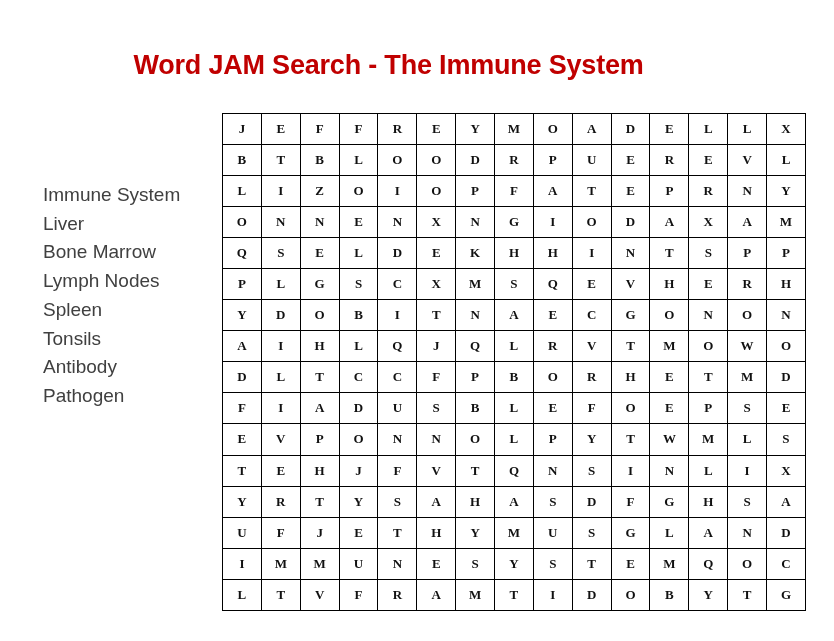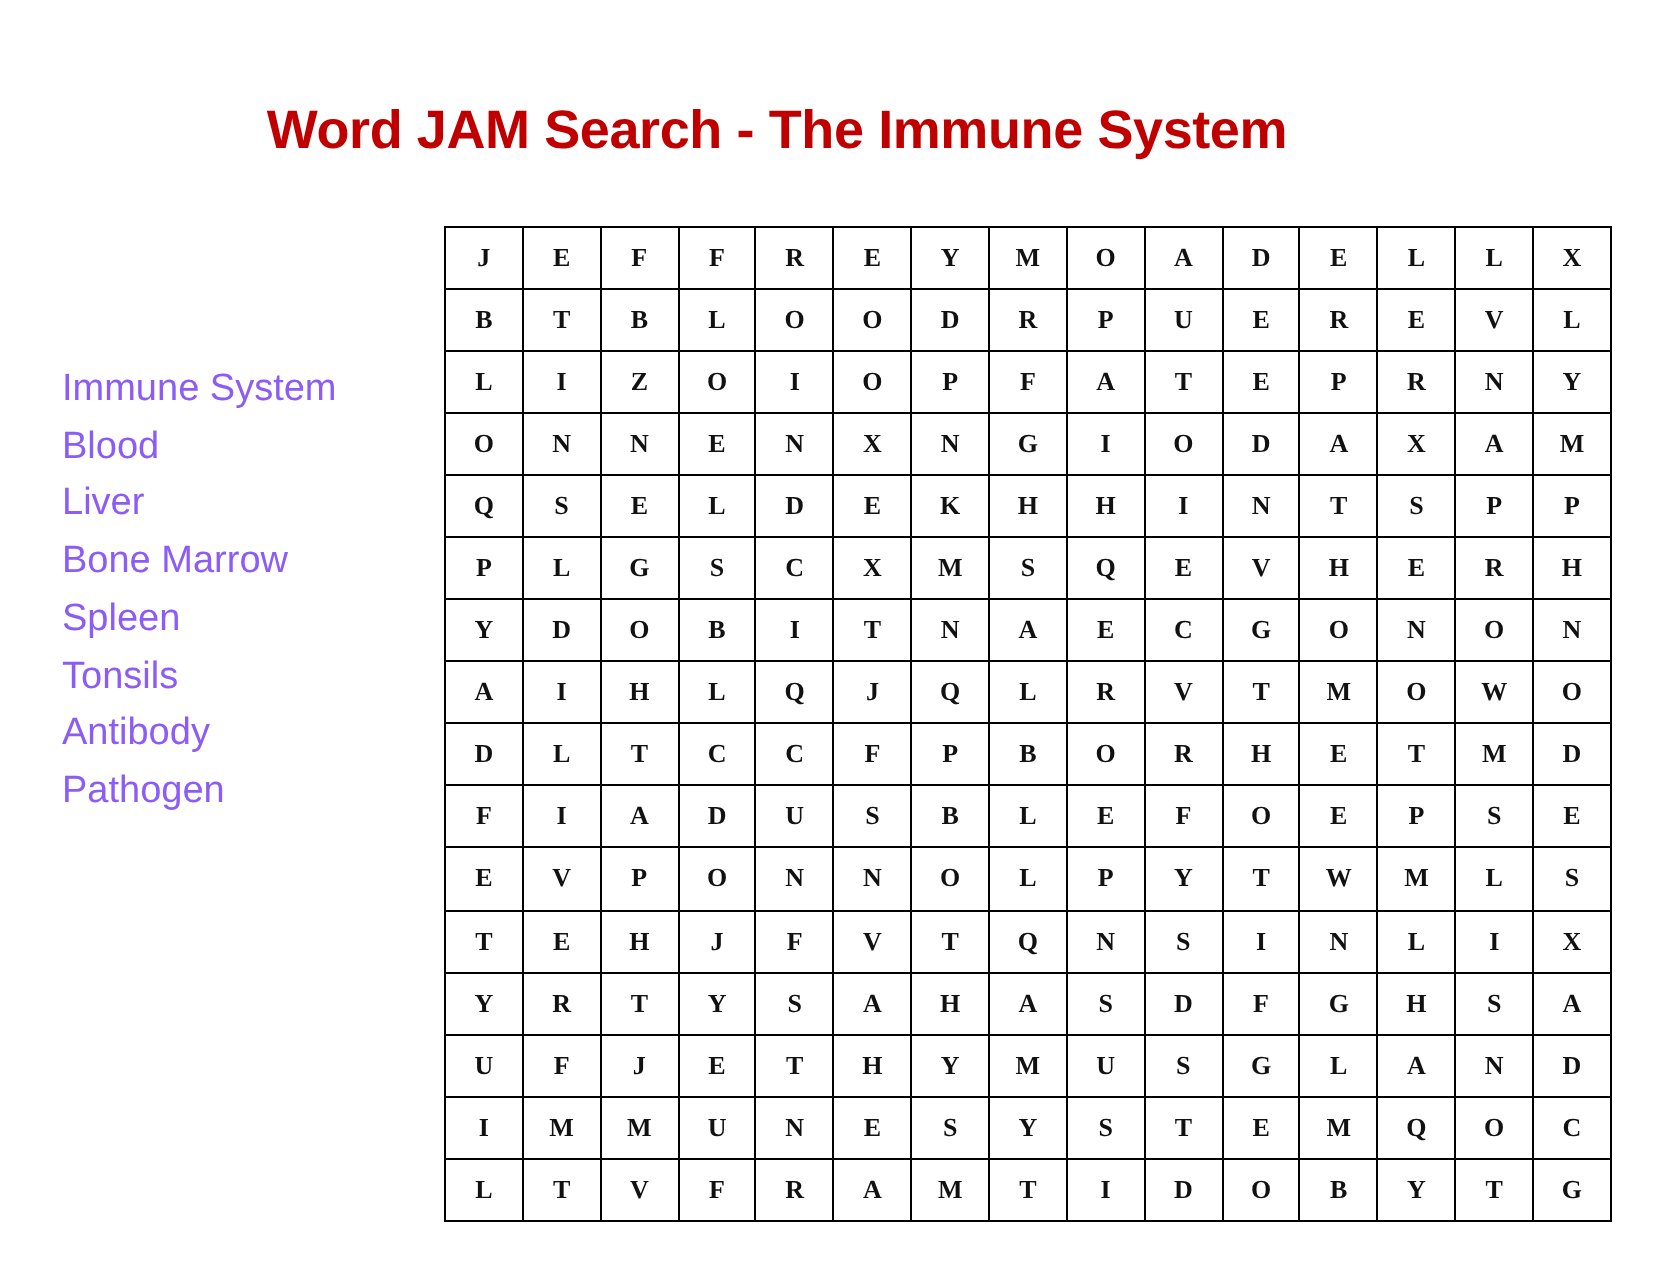--- a/index.html
+++ b/index.html
@@ -38,22 +38,23 @@
     top: 181px;
     width: 190px;
     list-style: none;
     margin: 0;
     padding: 0;
   }
   #word-list li {
     font-family: "Liberation Sans", sans-serif;
     font-size: 19px;
     line-height: 28.7px;
-    color: #8b5cf6;
+    color: #404040;
     white-space: nowrap;
+    margin-left: 12px;
   }
 
   
   #letter-grid {
     position: absolute;
     left: 222px;
     top: 113px;
     border-collapse: collapse;
     table-layout: fixed;
   }
@@ -71,23 +72,23 @@
     background: #ffffff;
   }
 </style>
 </head>
 <body>
 
 <div id="puzzle-title">Word JAM Search - The Immune System</div>
 
 <ul id="word-list">
     <li>Immune System</li>
-    <li>Blood</li>
     <li>Liver</li>
     <li>Bone Marrow</li>
+    <li>Lymph Nodes</li>
     <li>Spleen</li>
     <li>Tonsils</li>
     <li>Antibody</li>
     <li>Pathogen</li>
   </ul>
 
 <table id="letter-grid">
   <tbody>
       <tr>
         <td>J</td>

